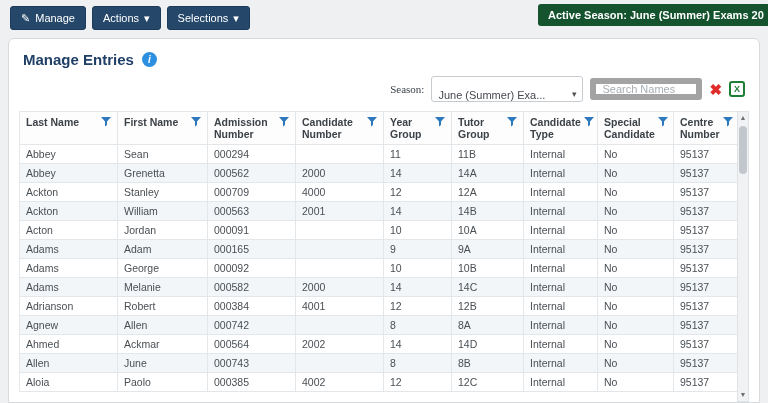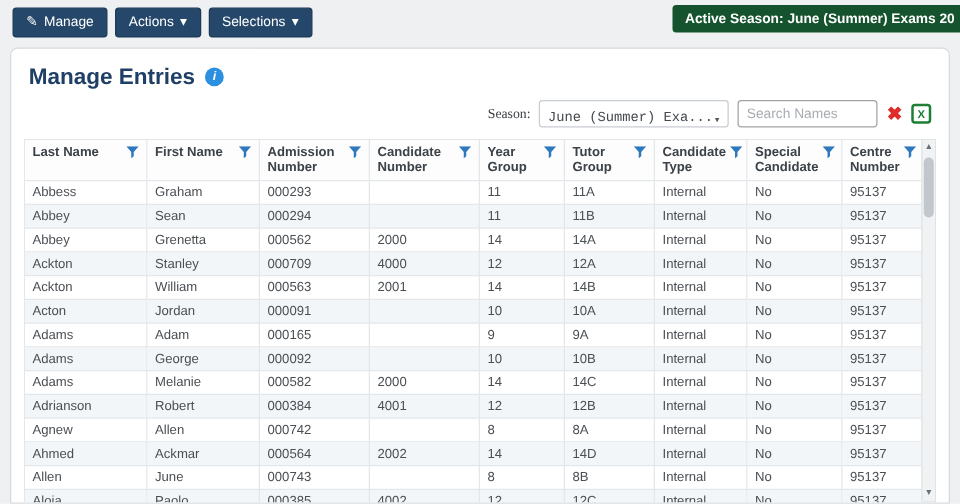--- a/index.html
+++ b/index.html
@@ -23,37 +23,37 @@
     font-weight:bold; font-size:11px; padding:5px 6px 5px 10px; border-radius:3px 0 0 3px;
     white-space:nowrap; max-width:230px; overflow:hidden;
   }
   
   .card {
     position:absolute; left:8px; right:8px; top:38px; bottom:0;
     background:#fff; border:1px solid #d6dadd; border-radius:6px 6px 0 0;
     overflow:hidden;
   }
   .card-head { display:flex; align-items:center; gap:8px; padding:12px 14px 6px 14px; }
-  .card-title { color:#1f3f66; font-weight:bold; font-size:18px; }
+  .card-title { color:#1f3f66; font-weight:bold; font-size:15px; }
   .info-icon {
     width:15px; height:15px; border-radius:50%; background:#2d8fe0; color:#fff;
     font-size:10px; font-weight:bold; font-style:italic; display:inline-flex;
     align-items:center; justify-content:center; cursor:pointer;
   }
   
   .filter-row { display:flex; align-items:center; justify-content:flex-end; gap:7px; padding:2px 14px 8px 14px; }
   .season-label { color:#3c4247; font-size:11px;font-family:Liberation Serif, serif; }
   .season-select {
     width:152px; height:22px; border:1px solid #c7ccd1; border-radius:3px; background:#fff;
-    display:flex; align-items:flex-end; justify-content:space-between; padding:0 6px; cursor:pointer;
-    color:#45494e; white-space:nowrap; overflow:hidden;font-family:Liberation Mono, monospace;
+    display:flex; align-items:flex-start; justify-content:space-between; padding:12px 6px; cursor:pointer;
+    color:#45494e; white-space:nowrap; overflow:hidden;
   }
   .season-select .caret { color:#555; font-size:9px; }
   .search-input {
-    width:112px; height:22px; border:1px solid #a3a3a3; border-radius:3px; padding:0 6px;
+    width:112px; height:22px; border:6px solid #a3a3a3; border-radius:3px; padding:0 6px;
     font-family:inherit; font-size:11px; color:#45494e;
   }
   .search-input::placeholder { color:#a7adb3; }
   .clear-icon { color:#e02b2b; font-size:15px; font-weight:bold; line-height:1; cursor:pointer; }
   .excel-icon {
     width:16px; height:16px; border:2px solid #1e7e34; border-radius:3px; color:#1e7e34;
     font-size:9px; font-weight:bold; display:inline-flex; align-items:center; justify-content:center;
     background:#fff; cursor:pointer;
   }
   
@@ -202,31 +202,20 @@
                 <span>Centre Number</span>
                 <svg class="funnel" width="10" height="10" viewBox="0 0 10 10">
                   <path d="M0 0 H10 L6 4.5 V8 L4 9.5 V4.5 Z" fill="#2e79bd"></path>
                 </svg>
               </div>
             </th>
           </tr>
         </thead>
       <tbody>
           <tr>
-            <td>Abbess</td>
-            <td>Graham</td>
-            <td>000293</td>
-            <td></td>
-            <td>11</td>
-            <td>11A</td>
-            <td>Internal</td>
-            <td>No</td>
-            <td>95137</td>
-          </tr>
-          <tr>
             <td>Abbey</td>
             <td>Sean</td>
             <td>000294</td>
             <td></td>
             <td>11</td>
             <td>11B</td>
             <td>Internal</td>
             <td>No</td>
             <td>95137</td>
           </tr>

